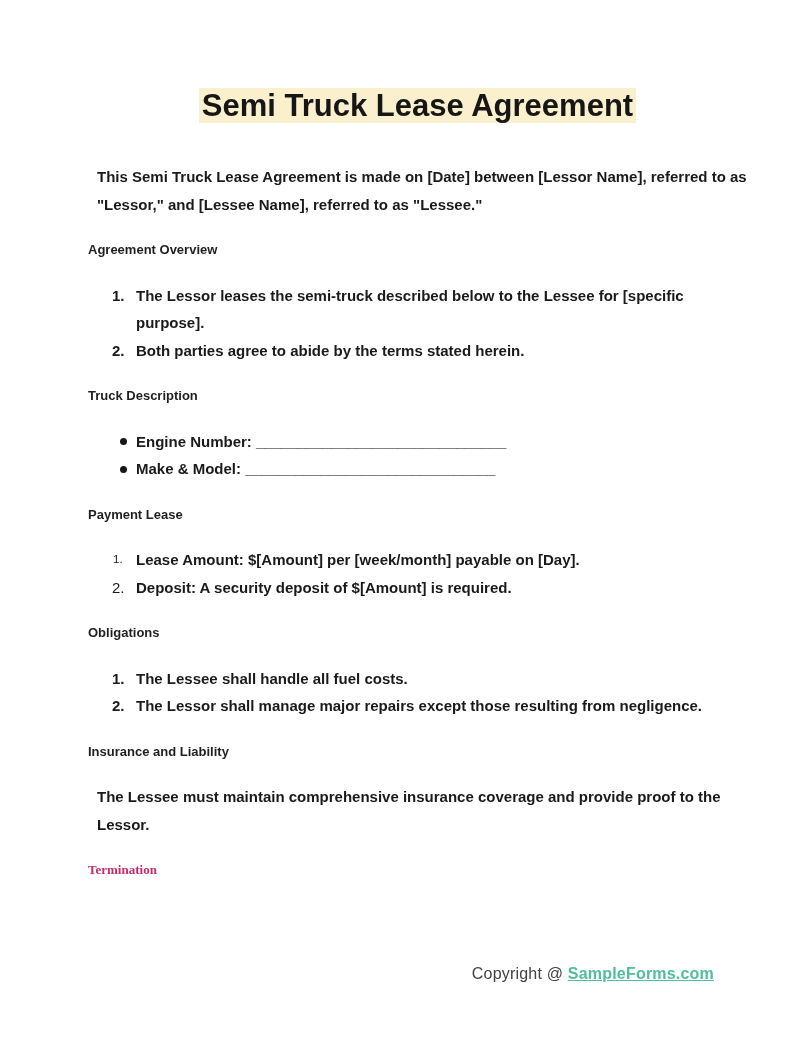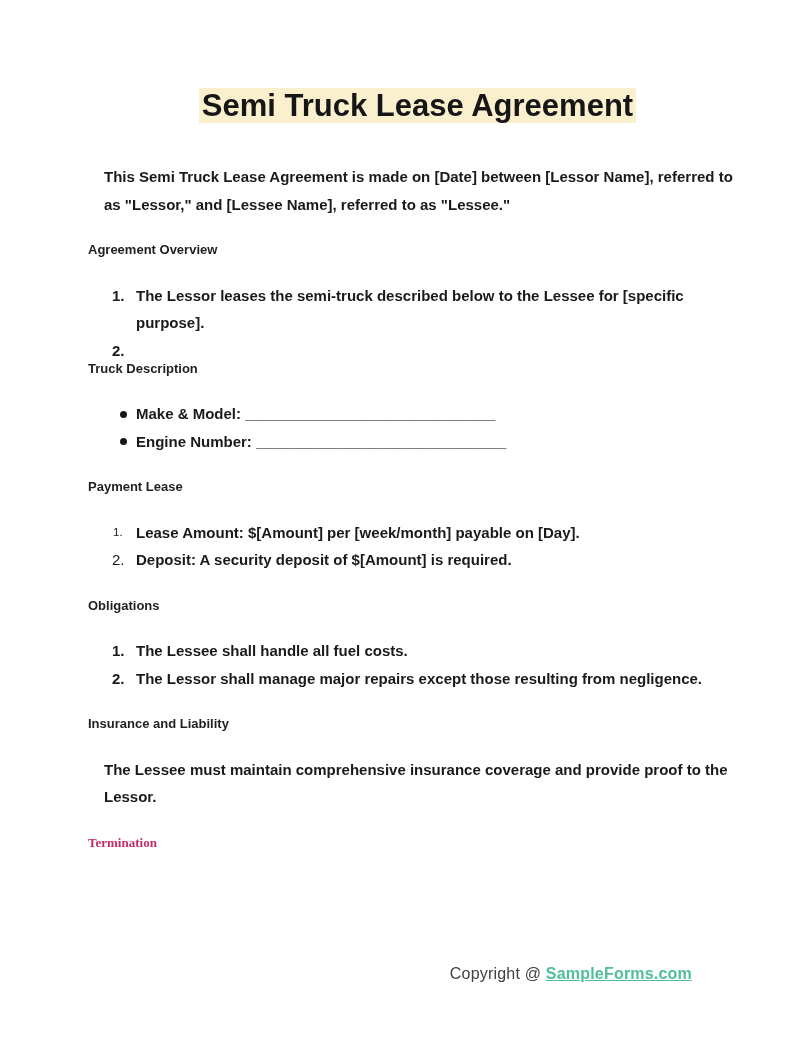--- a/index.html
+++ b/index.html
@@ -28,21 +28,21 @@
     color: #161616;
   }
   .doc-title .hl {
     background: #fbf0ce;
     padding: 0 3px;
   }
   .para {
     font-size: 15px;
     line-height: 27.5px;
     font-weight: 700;
-    margin: 0 0 18px 16px;
+    margin: 0 0 18px 9px;
   }
   .h2 {
     font-size: 13px;
     line-height: 27.5px;
     font-weight: 700;
     margin: 0 0 18px 0;
     color: #1f1f1f;
   }
   .h2.faded { color: #be185d; opacity: 0.92; font-family: Liberation Serif, serif; }
   .list { margin: 0 0 18px 0; }
@@ -70,21 +70,21 @@
     left: 32px;
     top: 10.5px;
     width: 7px;
     height: 7px;
     border-radius: 50%;
     background: #161616;
   }
   .footer {
     position: absolute;
     top: 963px;
-    right: 111px;
+    right: 89px;
     font-size: 16px;
     line-height: 22px;
     color: #414141;
     font-weight: 400;
     letter-spacing: 0.2px;
   }
   .footer a {
     color: #4fbe99;
     font-weight: 700;
     text-decoration: underline;
@@ -101,32 +101,33 @@
   <p class="para">This Semi Truck Lease Agreement is made on [Date] between [Lessor Name], referred to as "Lessor," and [Lessee Name], referred to as "Lessee."</p>
 
   <div class="h2">Agreement Overview</div>
   <div class="list">
     <div class="li">
       <span class="marker">1.</span>
       <span>The Lessor leases the semi-truck described below to the Lessee for [specific purpose].</span>
     </div>
     <div class="li">
       <span class="marker">2.</span>
+      <span>Both parties agree to abide by the terms stated herein.</span>
     </div>
   </div>
 
   <div class="h2">Truck Description</div>
   <div class="list">
     <div class="li">
       <span class="bullet"></span>
-      <span>Make &amp; Model: ______________________________</span>
+      <span>Engine Number: ______________________________</span>
     </div>
     <div class="li">
       <span class="bullet"></span>
-      <span>Engine Number: ______________________________</span>
+      <span>Make &amp; Model: ______________________________</span>
     </div>
   </div>
 
   <div class="h2">Payment Lease</div>
   <div class="list">
     <div class="li">
       <span class="marker sm">1.</span>
       <span>Lease Amount: $[Amount] per [week/month] payable on [Day].</span>
     </div>
     <div class="li">

